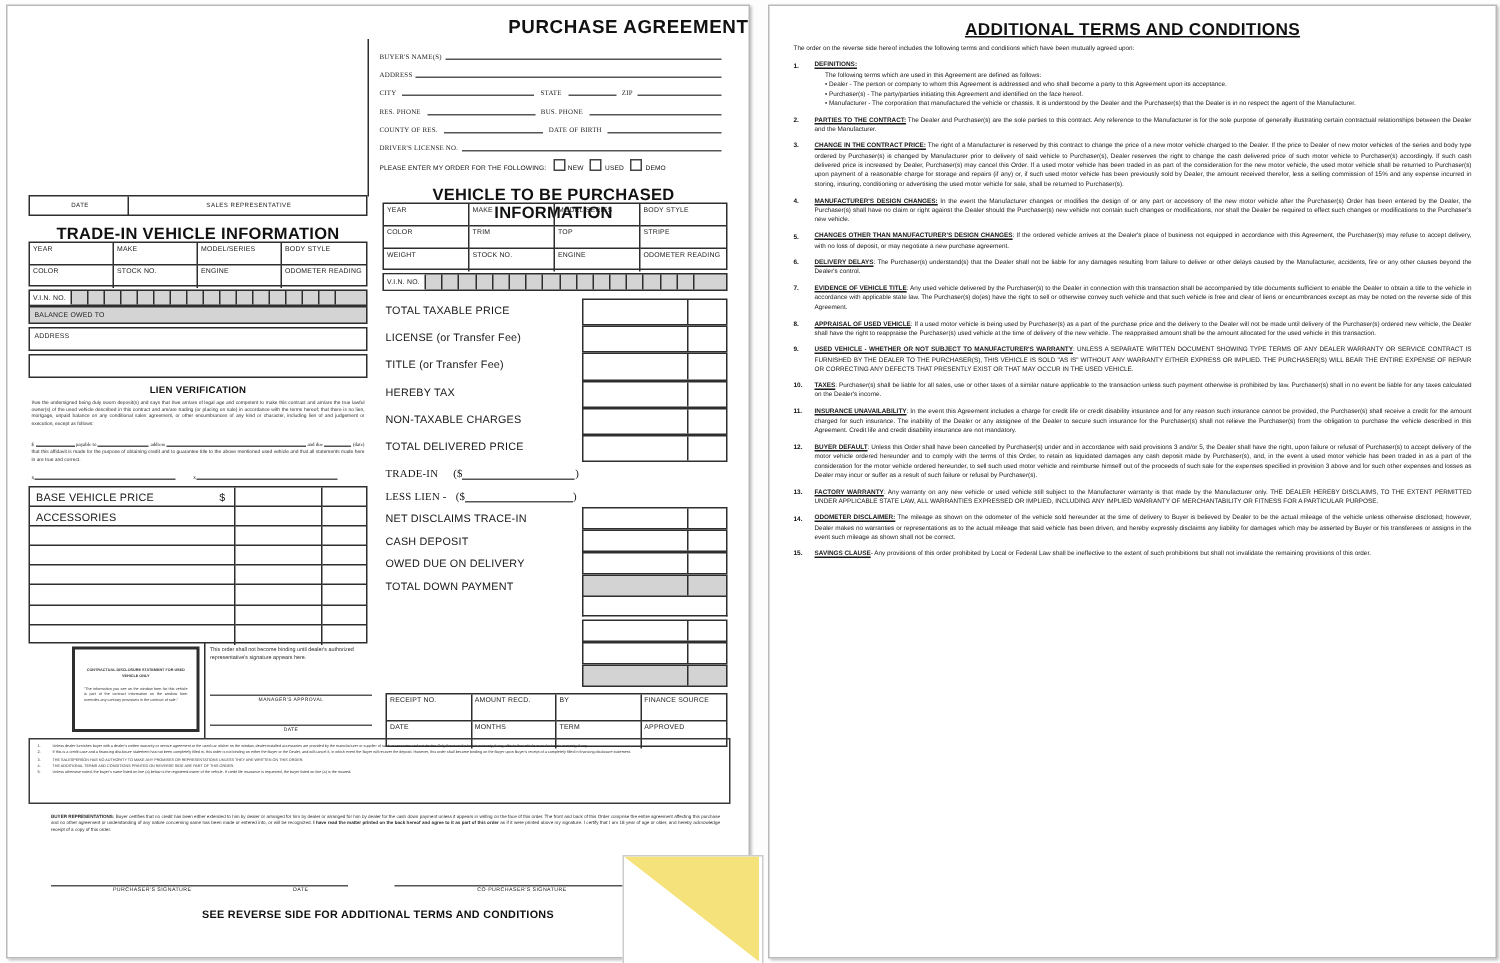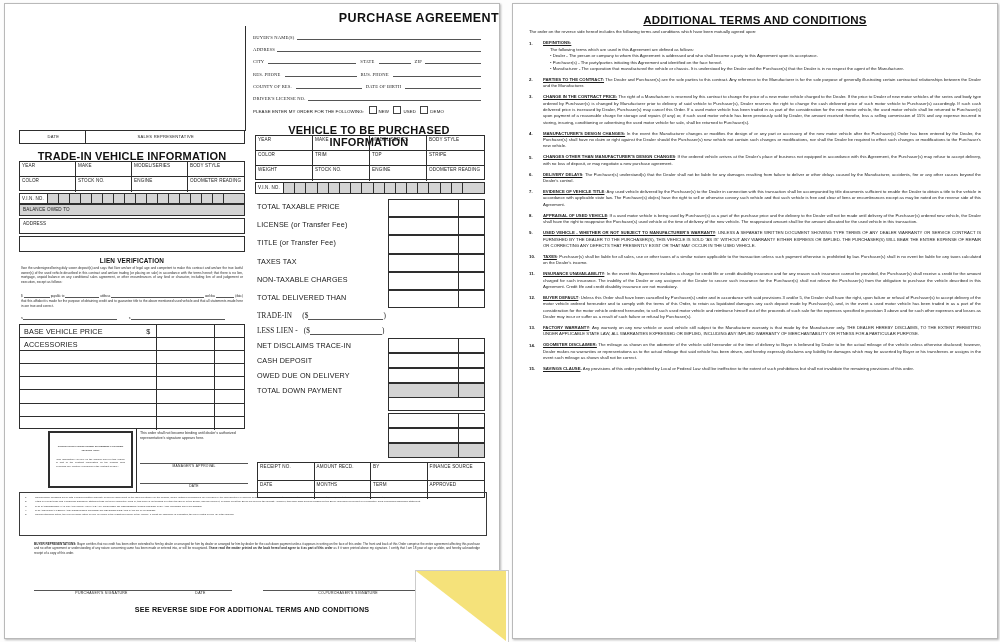--- a/index.html
+++ b/index.html
@@ -168,23 +168,23 @@
         <div class="vincell" style="width:11.2px;"></div>
       <div class="vincell" style="width:11.2px;"></div>
         <div class="vincell" style="width:11.2px;"></div>
       <div class="vincell" style="width:11.2px;"></div>
     </div>
 
     <div style="position:absolute;left:252px;top:198px;width:130px;">
       <div class="lbl7" style="height:18.2px;">TOTAL TAXABLE PRICE</div>
       <div class="lbl7" style="height:18.2px;">LICENSE (or Transfer Fee)</div>
       <div class="lbl7" style="height:18.2px;">TITLE (or Transfer Fee)</div>
-      <div class="lbl7" style="height:18.2px;">TAXES TAX</div>
+      <div class="lbl7" style="height:18.2px;">HEREBY TAX</div>
       <div class="lbl7" style="height:18.2px;">NON-TAXABLE CHARGES</div>
-      <div class="lbl7" style="height:18.2px;">TOTAL DELIVERED THAN</div>
+      <div class="lbl7" style="height:18.2px;">TOTAL DELIVERED PRICE</div>
     </div>
 
     <div class="row" style="position:absolute;left:252px;top:307px;width:140px;">
       <span class="lbl7">TRADE-IN</span>
       <span class="lbl7" style="margin-left:10px;">($</span>
       <span class="fline" style="width:75px;height:8px;"></span>
       <span class="lbl7">)</span>
     </div>
     <div class="row" style="position:absolute;left:252px;top:322px;width:140px;">
       <span class="lbl7">LESS LIEN -</span>

